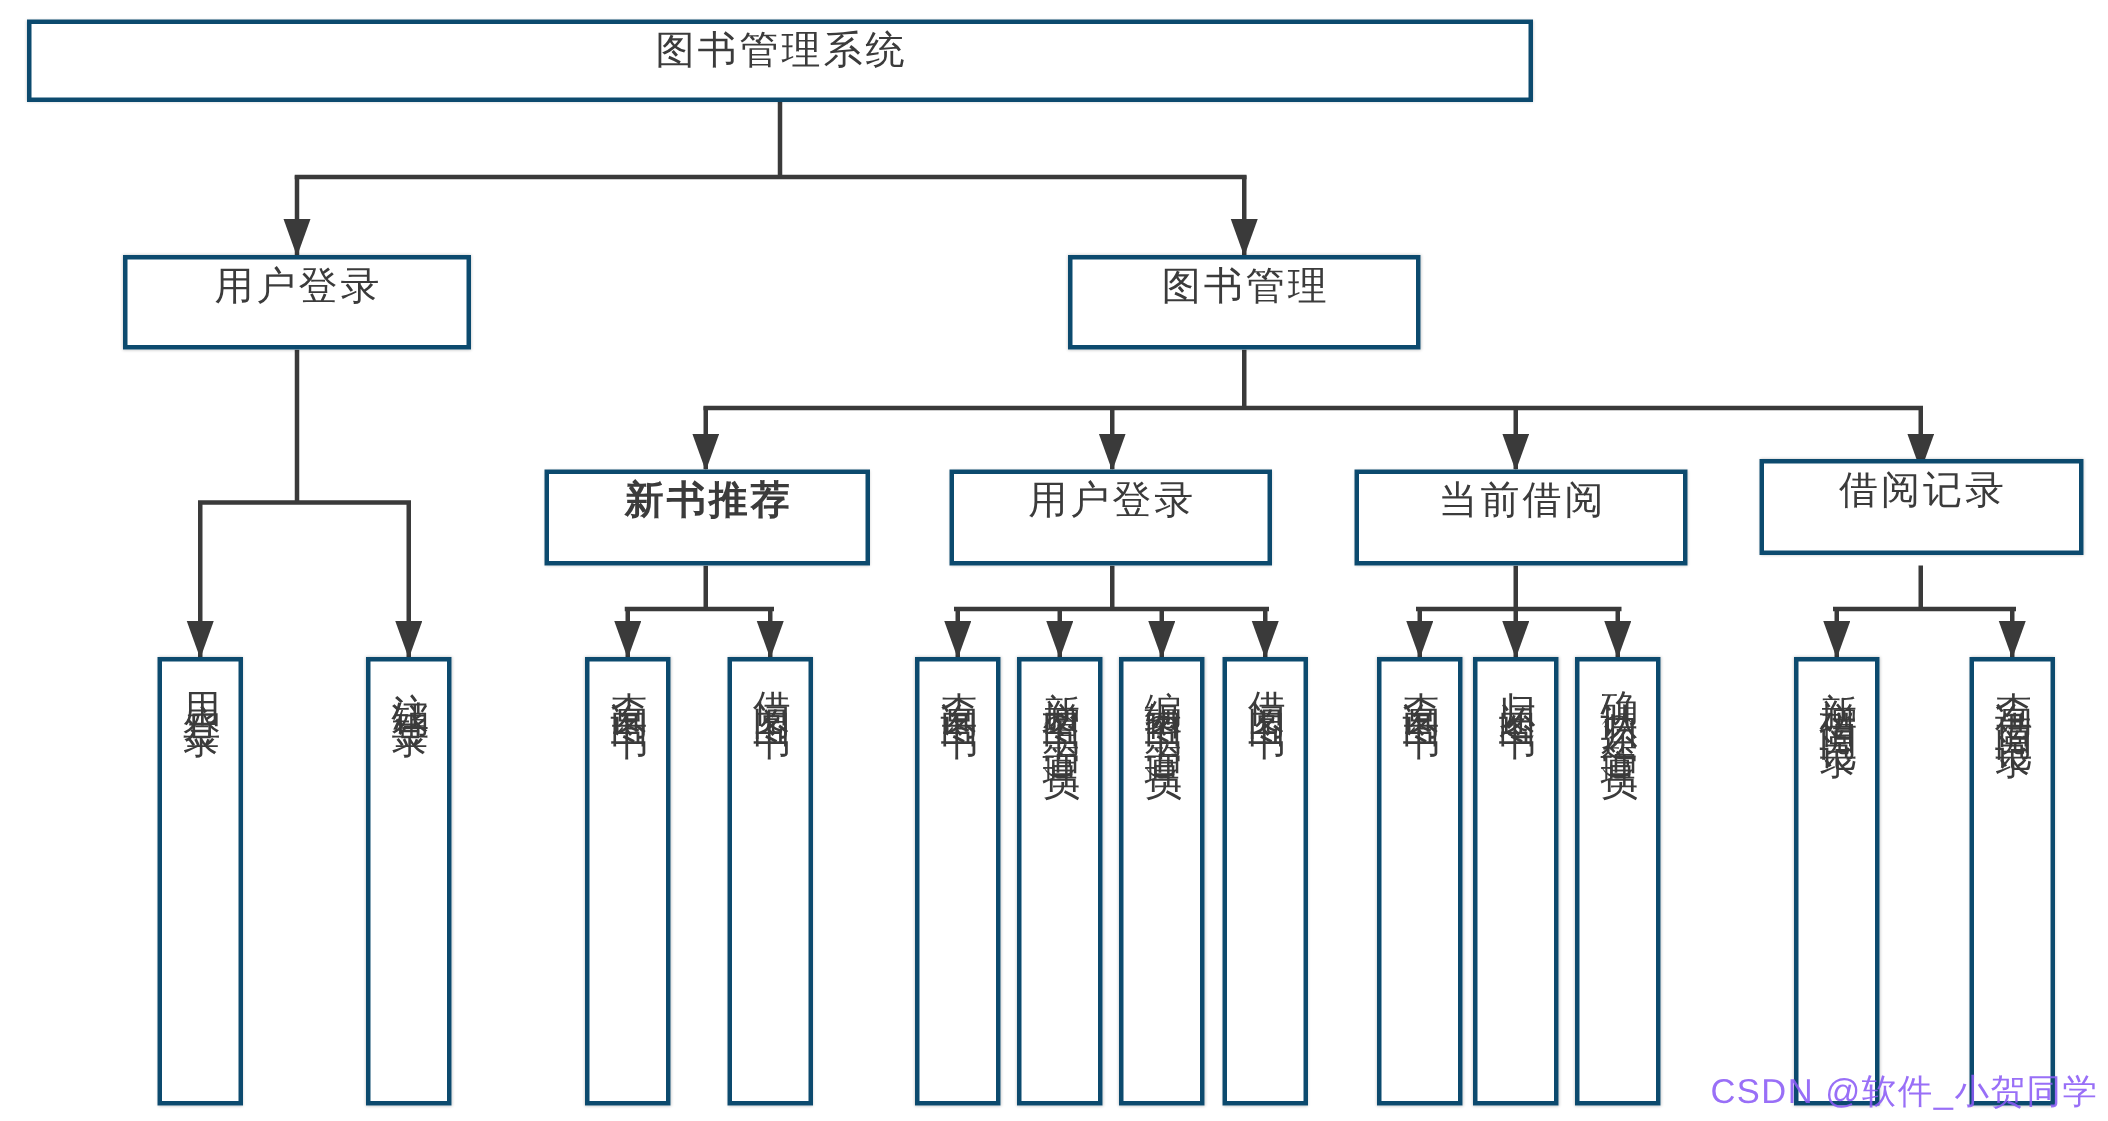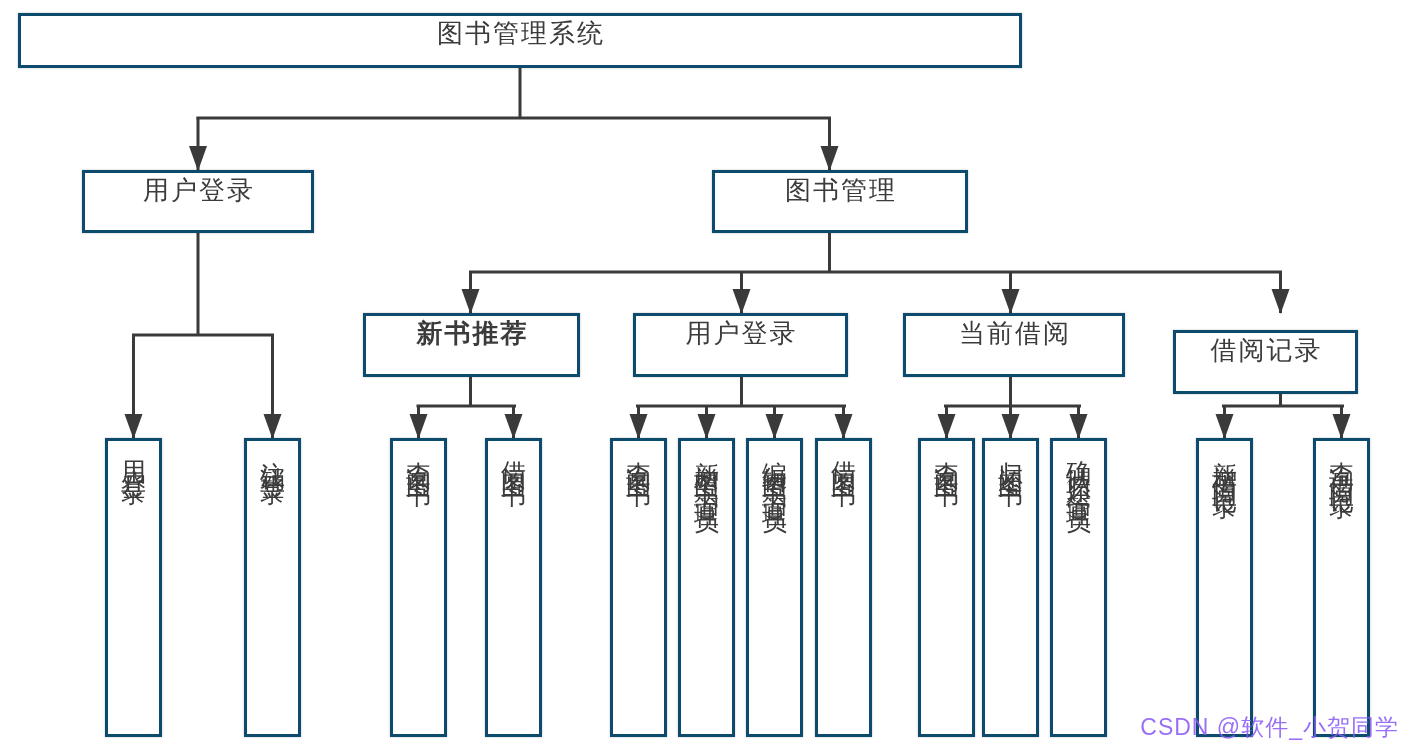--- a/index.html
+++ b/index.html
@@ -30,26 +30,26 @@
     color: #3b3b3b;
     font-size: 26px;
     letter-spacing: 2px;
     white-space: nowrap;
   }
   .node > span { text-indent: 2px; }
   
   #n-root    { left: 18px;  top: 13px;  width: 1004px; height: 55px; }
   
   #n-user    { left: 82px;  top: 170px; width: 232px; height: 63px; }
-  #n-book    { left: 712px; top: 170px; width: 256px; height: 63px; }
+  #n-book    { left: 712px; top: 170px; width: 235px; height: 63px; }
   
   #n-new     { left: 363px;  top: 313px; width: 217px; height: 64px; font-weight: bold; }
   #n-borrow  { left: 633px;  top: 313px; width: 215px; height: 64px; }
   #n-current { left: 903px;  top: 313px; width: 222px; height: 64px; }
-  #n-record  { left: 1173px; top: 330px; width: 185px; height: 64px; }
+  #n-record  { left: 1173px; top: 306px; width: 216px; height: 64px; }
   
   .leaf { top: 438px; width: 57px; height: 299px; }
   .leaf > span {
     writing-mode: vertical-rl;
     text-orientation: mixed;
     font-size: 25px;
     letter-spacing: 7px;
     text-indent: 0;
     line-height: 1;
   }

